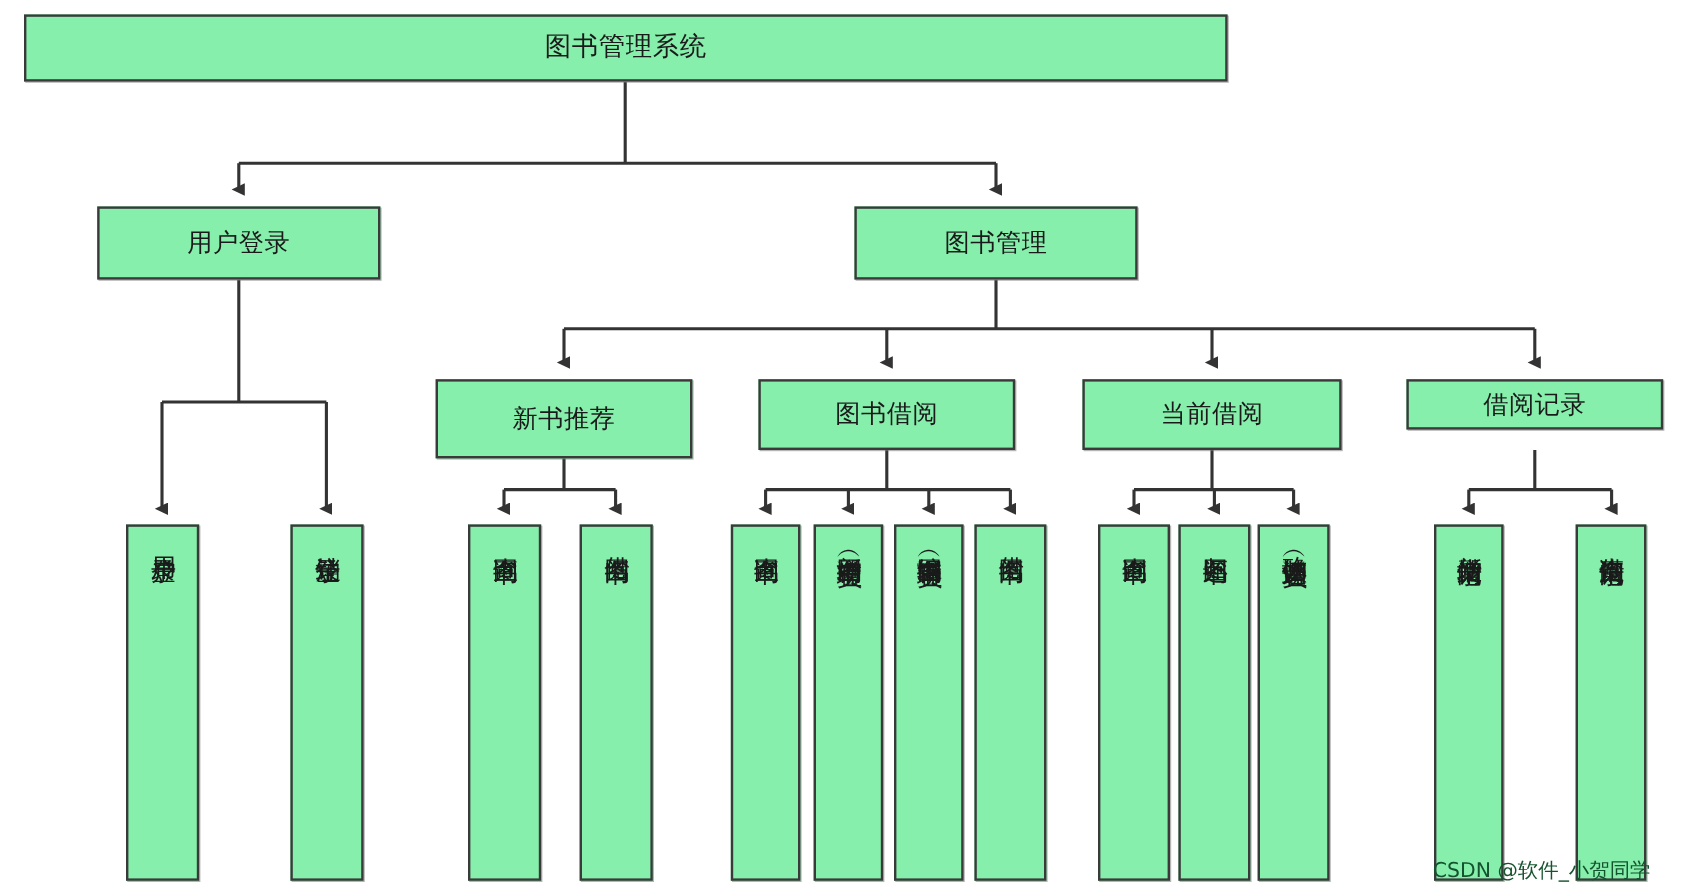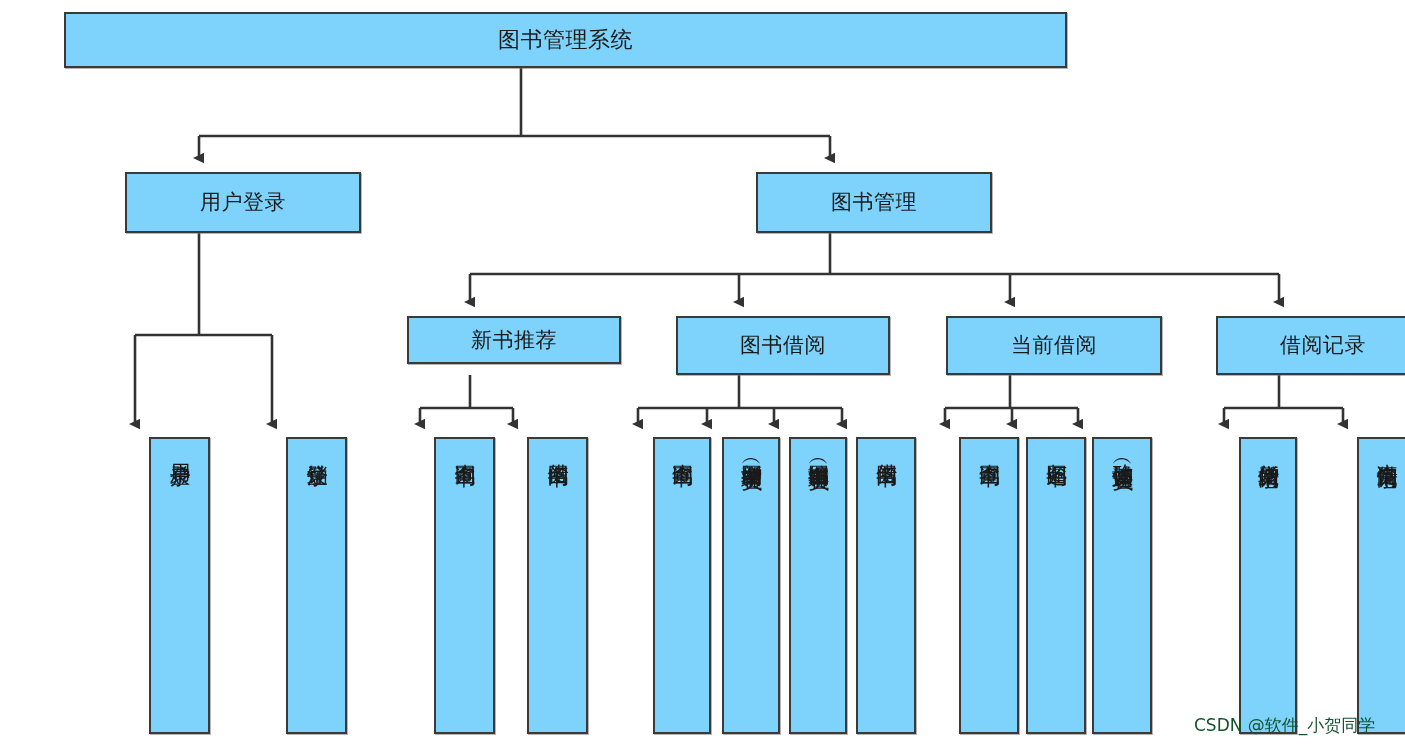--- a/index.html
+++ b/index.html
@@ -22,29 +22,28 @@
     position: absolute;
     left: 0;
     top: 0;
     width: 1405px;
     height: 747px;
     pointer-events: none;
   }
   .node {
     position: absolute;
     box-sizing: border-box;
-    background: #7dd3fc;
+    background: #86efac;
     border: 2px solid #3a3a3a;
     box-shadow: 1px 1px 0 0 rgba(120,120,120,0.55);
     display: flex;
     align-items: center;
     justify-content: center;
     color: #1a1a1a;
     z-index: 2;
-    margin-left: 44px;
   }
   .node .label {
     display: block;
     text-align: center;
     line-height: 1.18;
     letter-spacing: 0.5px;
     white-space: nowrap;
   }
   .node.horiz .label {
     font-size: 21px;
@@ -135,30 +134,30 @@
     <span class="label">图书管理系统</span>
   </div>
 
   <div class="node horiz" style="left:81px; top:172px; width:236px; height:61px;">
     <span class="label">用户登录</span>
   </div>
   <div class="node horiz" style="left:712px; top:172px; width:236px; height:61px;">
     <span class="label">图书管理</span>
   </div>
 
-  <div class="node horiz" style="left:363px; top:316px; width:214px; height:48px;">
+  <div class="node horiz" style="left:363px; top:316px; width:214px; height:66px;">
     <span class="label">新书推荐</span>
   </div>
   <div class="node horiz" style="left:902px; top:316px; width:216px; height:59px;">
     <span class="label">当前借阅</span>
   </div>
   <div class="node horiz" style="left:632px; top:316px; width:214px; height:59px;">
     <span class="label">图书借阅</span>
   </div>
-  <div class="node horiz" style="left:1172px; top:316px; width:214px; height:59px;">
+  <div class="node horiz" style="left:1172px; top:316px; width:214px; height:42px;">
     <span class="label">借阅记录</span>
   </div>
 
   <div class="node leaf" style="left:105px; top:437px; width:61px; height:297px;">
     <span class="label">用户登录</span>
   </div>
   <div class="node leaf" style="left:242px; top:437px; width:61px; height:297px;">
     <span class="label">注销登录</span>
   </div>
 

